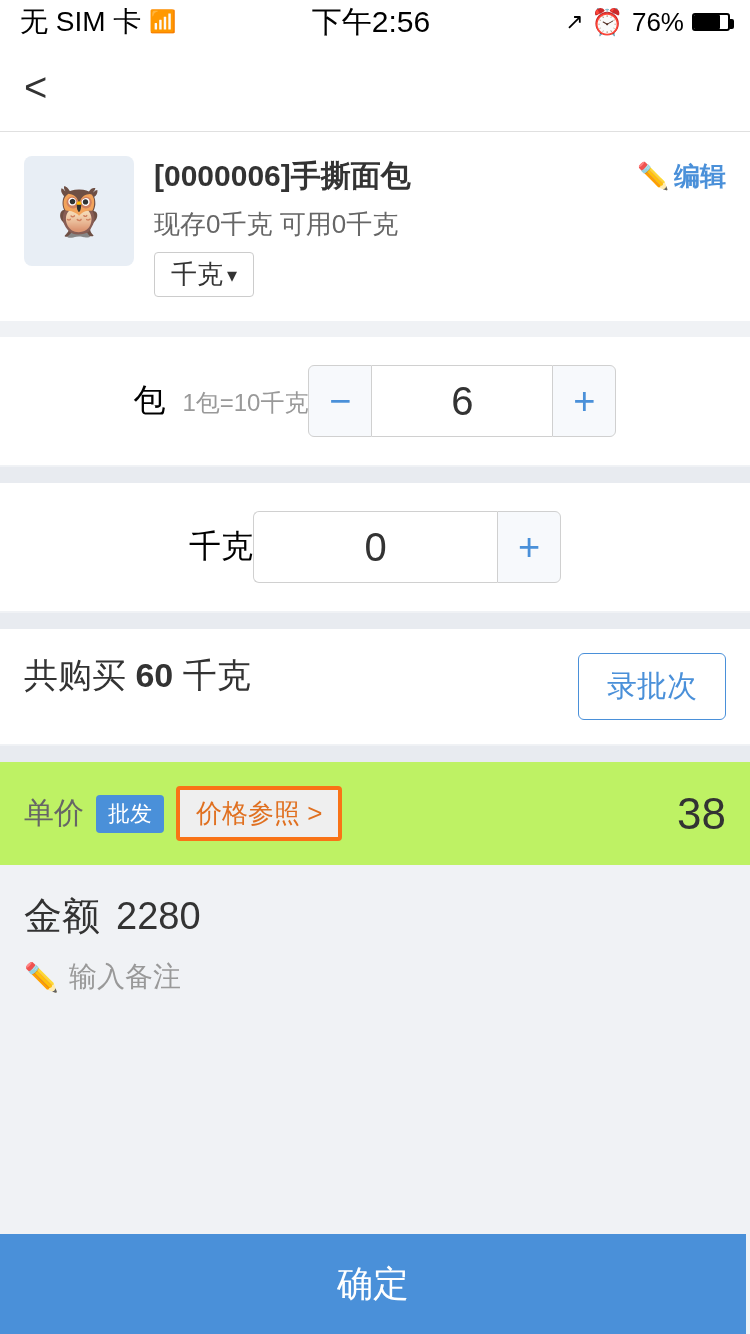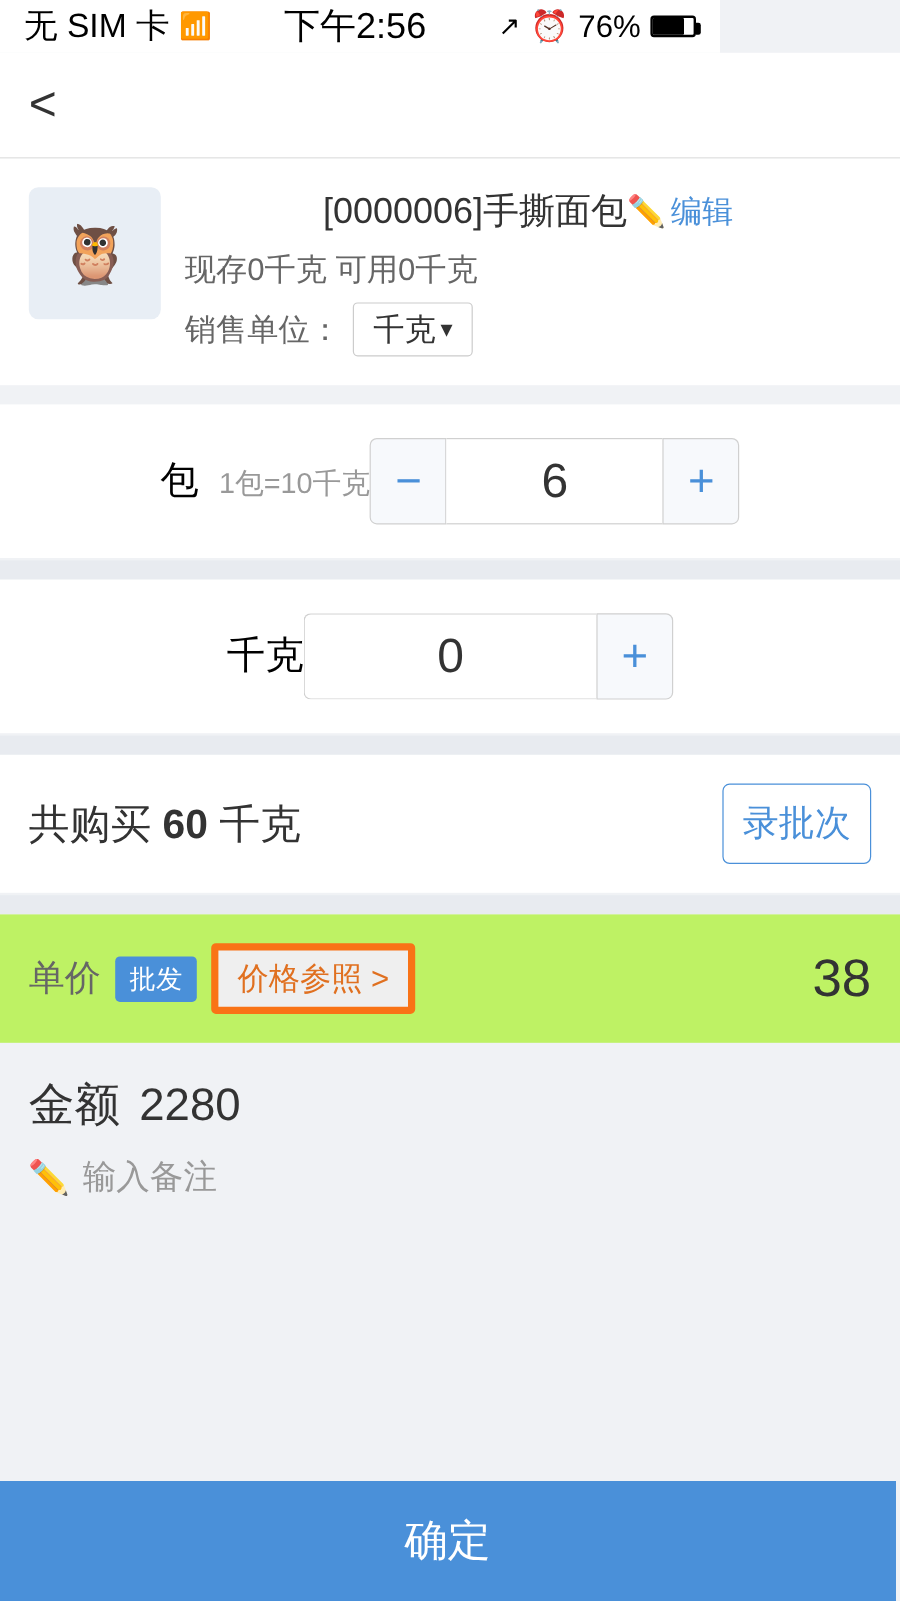--- a/index.html
+++ b/index.html
@@ -8,21 +8,21 @@
       font-family: -apple-system, "PingFang SC", "Helvetica Neue", Arial, sans-serif;
       background: #f0f2f5;
       width: 750px;
       min-height: 1334px;
       position: relative;
       font-size: 32px;
     }
 
     
     .status-bar {
-      width: 600px;
+      width: 750px;
       height: 44px;
       background: #fff;
       display: flex;
       align-items: center;
       justify-content: space-between;
       padding: 0 20px;
       font-size: 28px;
       color: #000;
     }
     .status-left { display: flex; align-items: center; gap: 8px; }
@@ -102,23 +102,23 @@
       flex-shrink: 0;
     }
     .owl-icon {
       font-size: 48px;
       color: #7a9bb5;
     }
     .product-info { flex: 1; }
     .product-name {
       font-size: 30px;
       color: #333;
-      font-weight: 400;
-      display: flex;
-      justify-content: center;
+      font-weight: 700;
+      display: flex;
+      justify-content: space-between;
       align-items: center;
     }
     .edit-btn {
       font-size: 26px;
       color: #4a90d9;
       display: flex;
       align-items: center;
       gap: 4px;
     }
     .product-stock {
@@ -207,36 +207,35 @@
     .separator {
       height: 16px;
       background: #e8ebf0;
     }
 
     
     .total-section {
       background: #fff;
       padding: 24px;
       display: flex;
-      align-items: center;
       justify-content: space-between;
       margin-bottom: 2px;
     }
     .total-text {
       font-size: 34px;
       color: #333;
     }
     .total-text span {
       color: #333;
       font-weight: 500;
     }
     .record-btn {
       border: 1px solid #4a90d9;
       border-radius: 6px;
-      padding: 12px 16px;
+      padding: 12px 28px;
       font-size: 30px;
       color: #4a90d9;
       background: #fff;
       cursor: pointer;
     }
 
     
     .price-section {
       background: #bef264;
       padding: 24px;
@@ -251,21 +250,21 @@
     }
     .price-tag {
       background: #4a90d9;
       color: #fff;
       font-size: 22px;
       padding: 4px 12px;
       border-radius: 4px;
       margin-right: 12px;
     }
     .price-ref-btn {
-      border: 6px solid #f97316;
+      border: 4px solid #f97316;
       border-radius: 4px;
       padding: 6px 16px;
       font-size: 26px;
       color: #e07020;
       display: flex;
       align-items: center;
       gap: 4px;
       cursor: pointer;
     }
     .price-value {
@@ -346,21 +345,20 @@
     <div class="product-info">
       <div class="product-name">
         <span>[0000006]手撕面包</span>
         <span class="edit-btn">
           <span>✏️</span>
           <span>编辑</span>
         </span>
       </div>
       <div class="product-stock">现存0千克  可用0千克</div>
       <div class="product-unit">
-        <span>销售单位：</span>
         <span class="unit-select">
           <span>千克</span>
           <span style="font-size:20px;">▾</span>
         </span>
       </div>
     </div>
   </div>
 
   <div class="input-section">
     <div>

